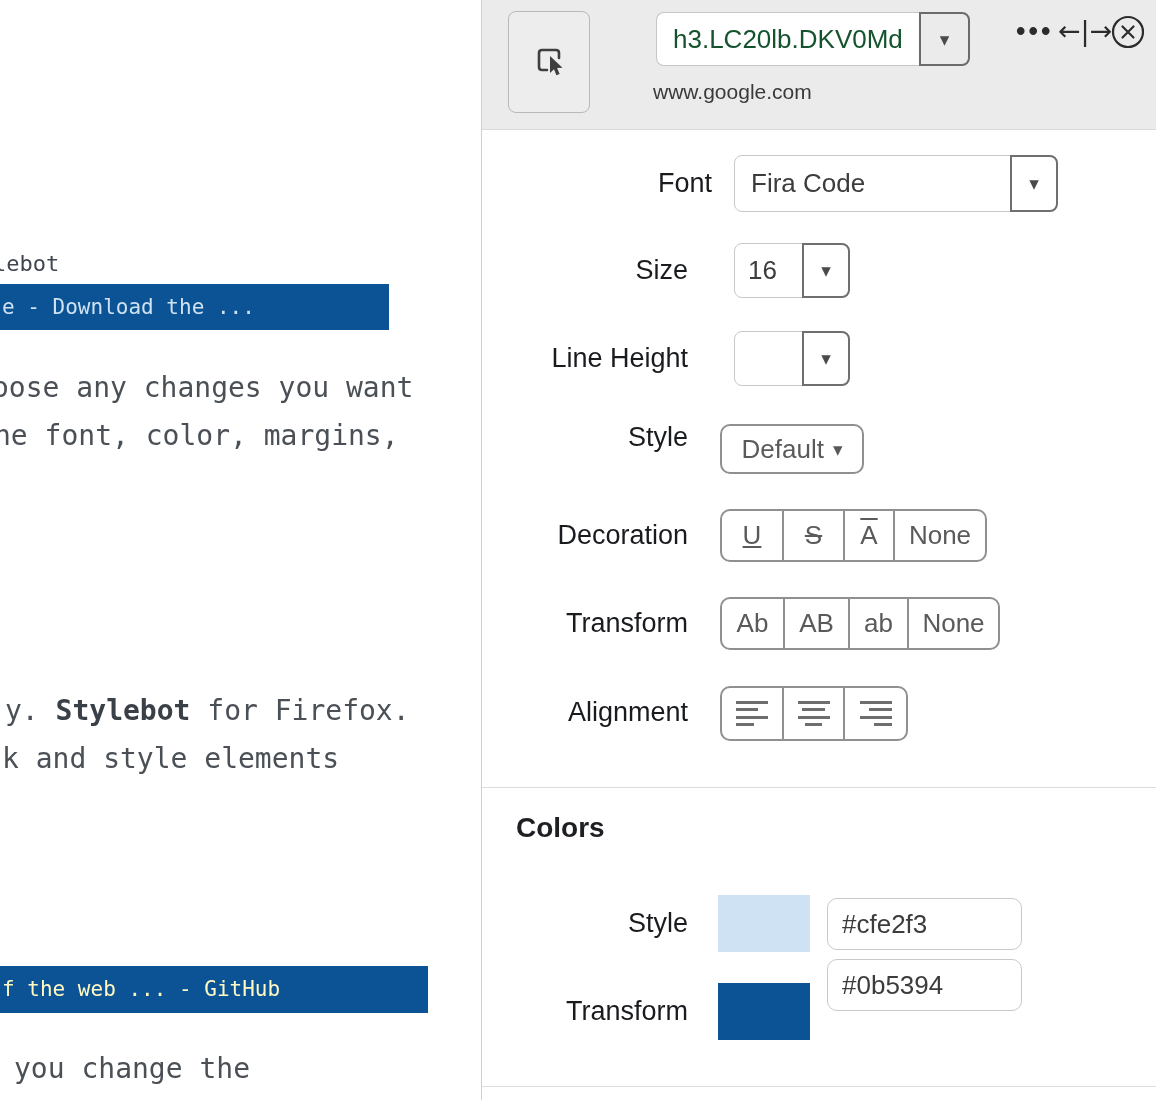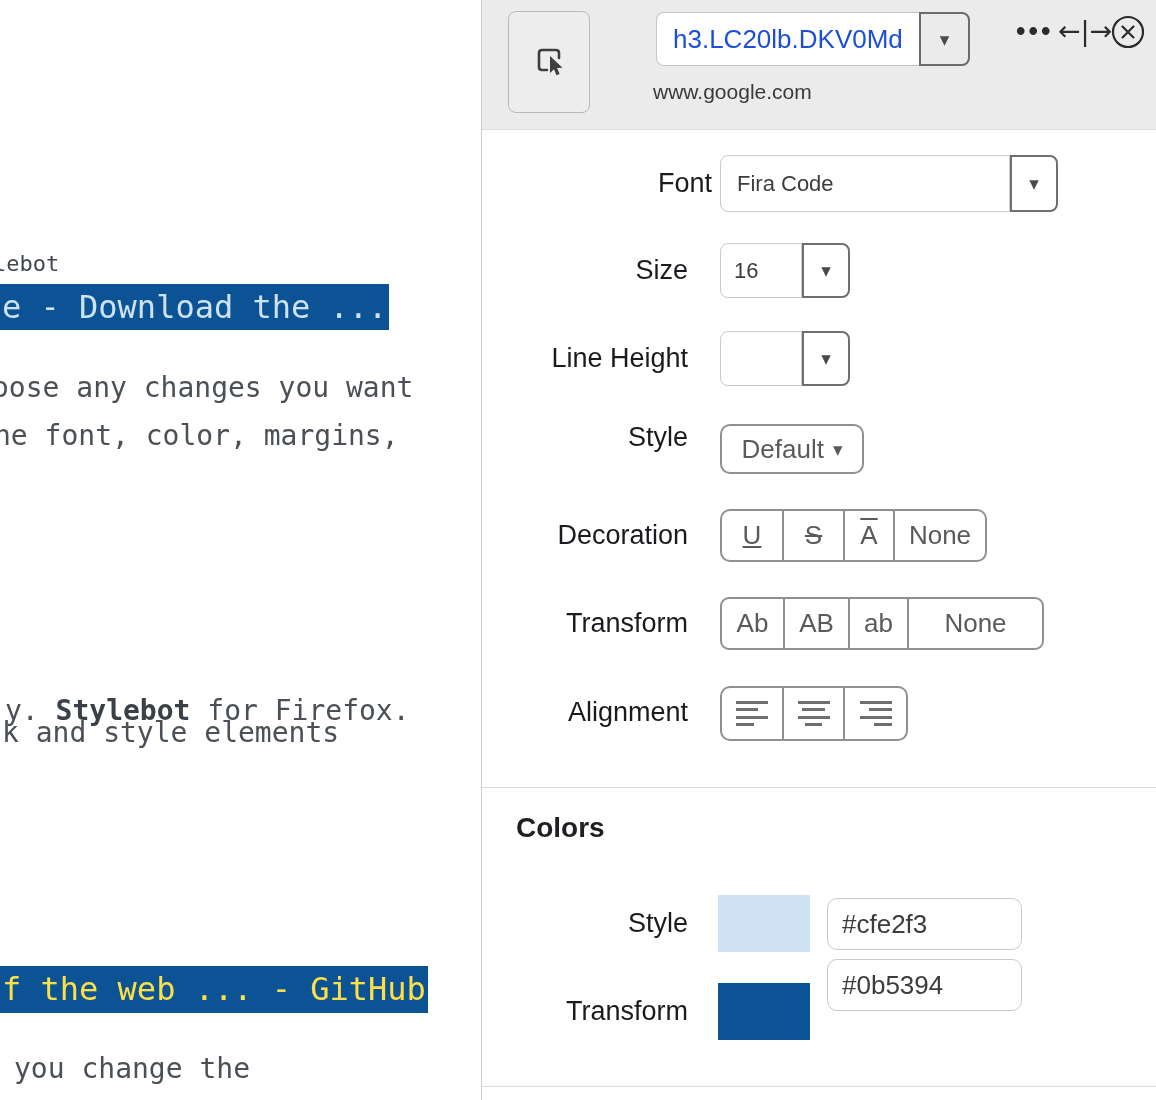--- a/index.html
+++ b/index.html
@@ -6,32 +6,32 @@
   body{
     width:1156px;height:1100px;position:relative;overflow:hidden;
     background:#ffffff;font-family:"Liberation Sans",sans-serif;
   }
   .abs{position:absolute;}
   
   .mono{font-family:"DejaVu Sans Mono",monospace;white-space:pre;}
   .pg-small{font-size:22px;color:#3f4650;}
   .pg-body{font-size:28px;color:#4a5056;}
   .pg-bold{font-weight:700;color:#3a4047;}
-  .pg-hl{font-size:32px;height:46px;line-height:46px;padding-left:2px;overflow:hidden;}
+  .pg-hl{font-size:21px;height:46px;line-height:46px;padding-left:2px;overflow:hidden;}
   
   .panel-edge{left:481px;top:0;width:1px;height:1100px;background:#cfcfcf;}
   .panel-header{left:482px;top:0;width:674px;height:130px;background:#ebebeb;border-bottom:1px solid #dadada;box-sizing:border-box;}
   .picker-btn{left:508px;top:11px;width:82px;height:102px;background:#ededed;border:1.5px solid #b9b9b9;border-radius:8px;box-sizing:border-box;display:flex;align-items:center;justify-content:center;}
-  .sel-input{left:656px;top:12px;width:265px;height:54px;background:#fff;border:1.5px solid #c6c6c6;border-right:none;border-radius:8px 0 0 8px;box-sizing:border-box;font-size:26px;color:#1d4ed8;padding:0 0 0 16px;outline:none;font-family:"Liberation Sans",sans-serif;}
+  .sel-input{left:656px;top:12px;width:265px;height:54px;background:#fff;border:1.5px solid #c6c6c6;border-right:none;border-radius:8px 0 0 8px;box-sizing:border-box;font-size:26px;color:#14532d;padding:0 0 0 16px;outline:none;font-family:"Liberation Sans",sans-serif;}
   .sel-drop{left:919px;top:12px;width:51px;height:54px;border:2px solid #6b6b6b;border-radius:0 8px 8px 0;box-sizing:border-box;background:#ebebeb;display:flex;align-items:center;justify-content:center;color:#4a4a4a;font-size:19px;}
   .site-label{left:653px;top:80px;font-size:21px;color:#3a3a3a;}
   .more-dots{left:1016px;top:16px;font-size:27px;font-weight:700;letter-spacing:3px;color:#2c2c2c;}
   .dock-icon{left:1058px;top:15px;font-size:27px;color:#2c2c2c;font-family:"DejaVu Sans",sans-serif;}
   .row-label{left:481px;width:207px;text-align:right;font-size:27px;color:#191b1e;}
-  .inp{border:1.5px solid #c9c9c9;border-radius:8px 0 0 8px;font-size:22px;color:#3c3c3c;padding:0 0 0 16px;outline:none;box-sizing:border-box;background:#fff;font-family:"Liberation Sans",sans-serif;}
+  .inp{border:1.5px solid #c9c9c9;border-radius:8px 0 0 8px;font-size:26px;color:#3c3c3c;padding:0 0 0 16px;outline:none;box-sizing:border-box;background:#fff;font-family:"Liberation Sans",sans-serif;margin-left:14px;}
   .drop{border:2px solid #6f6f6f;border-radius:0 8px 8px 0;box-sizing:border-box;background:#fff;display:flex;align-items:center;justify-content:center;color:#4a4a4a;font-size:19px;}
   .pill{border:2px solid #909090;border-radius:10px;box-sizing:border-box;background:#fff;display:flex;align-items:center;justify-content:center;font-size:26px;color:#5a5a5a;}
   .btn-group{border:2px solid #909090;border-radius:10px;box-sizing:border-box;background:#fff;display:flex;overflow:hidden;}
   .btn-group .cell{display:flex;align-items:center;justify-content:center;font-size:26px;color:#5a5a5a;border-right:2px solid #909090;box-sizing:border-box;}
   .btn-group .cell:last-child{border-right:none;}
   .deco-u{text-decoration:underline;}
   .deco-s{text-decoration:line-through;}
   .deco-a{text-decoration:overline;}
   .align-ic{width:32px;height:26px;display:flex;flex-direction:column;justify-content:space-between;}
   .align-ic span{display:block;height:3px;background:#6e6e6e;}
@@ -47,23 +47,23 @@
 <body>
 
 <div class="abs mono pg-small" style="left:-7px;top:251px;">lebot</div>
 
 <div class="abs mono pg-hl" style="left: 0px; top: 284px; width: 387px; background-color: rgb(11, 83, 148); color: rgb(207, 226, 243);">e - Download the ...</div>
 
 <div class="abs mono pg-body" style="left:-8px;top:371px;">oose any changes you want</div>
 <div class="abs mono pg-body" style="left:-6px;top:419px;">he font, color, margins,</div>
 
 <div class="abs mono pg-body" style="left:5px;top:694px;"><span>y. </span><span class="pg-bold">Stylebot</span><span> for Firefox.</span></div>
-<div class="abs mono pg-body" style="left:2px;top:716px;">k and style elements</div>
+<div class="abs mono pg-body" style="left:2px;top:742px;">k and style elements</div>
 
-<div class="abs mono pg-hl" style="left: 0px; top: 966px; width: 426px; height: 47px; line-height: 47px; background-color: rgb(11, 83, 148); color: #fde047;">f the web ... - GitHub</div>
+<div class="abs mono pg-hl" style="left: 0px; top: 966px; width: 426px; height: 47px; line-height: 47px; background-color: rgb(11, 83, 148); color: #fef9c3;">f the web ... - GitHub</div>
 
 <div class="abs mono pg-body" style="left:14px;top:1052px;">you change the</div>
 
 <div class="abs panel-edge"></div>
 <div class="abs panel-header"></div>
 
 <div class="abs picker-btn">
   <span>
     <svg width="48" height="48" viewBox="0 0 48 48" fill="none">
       <path d="M34 22 V17 Q34 14 31 14 H17 Q14 14 14 17 V31 Q14 34 17 34 H22" stroke="#3f3f3f" stroke-width="2.6" fill="none" stroke-linecap="round"></path>
@@ -117,21 +117,21 @@
 
 <div class="abs row-label" style="top:520px;">Decoration</div>
 <div class="abs btn-group" style="left:720px;top:509px;width:267px;height:53px;">
   <div class="cell deco-u" style="width:62px;">U</div>
   <div class="cell deco-s" style="width:61px;">S</div>
   <div class="cell deco-a" style="width:50px;">A</div>
   <div class="cell" style="flex:1;">None</div>
 </div>
 
 <div class="abs row-label" style="top:608px;">Transform</div>
-<div class="abs btn-group" style="left:720px;top:597px;width:324px;height:53px;border-radius:9px;">
+<div class="abs btn-group" style="left:720px;top:597px;width:280px;height:53px;">
   <div class="cell" style="width:63px;">Ab</div>
   <div class="cell" style="width:65px;">AB</div>
   <div class="cell" style="width:59px;">ab</div>
   <div class="cell" style="flex:1;">None</div>
 </div>
 
 <div class="abs row-label" style="top:697px;">Alignment</div>
 <div class="abs btn-group" style="left:720px;top:686px;width:188px;height:55px;">
   <div class="cell" style="width:62px;">
     <span class="align-ic al-l">

